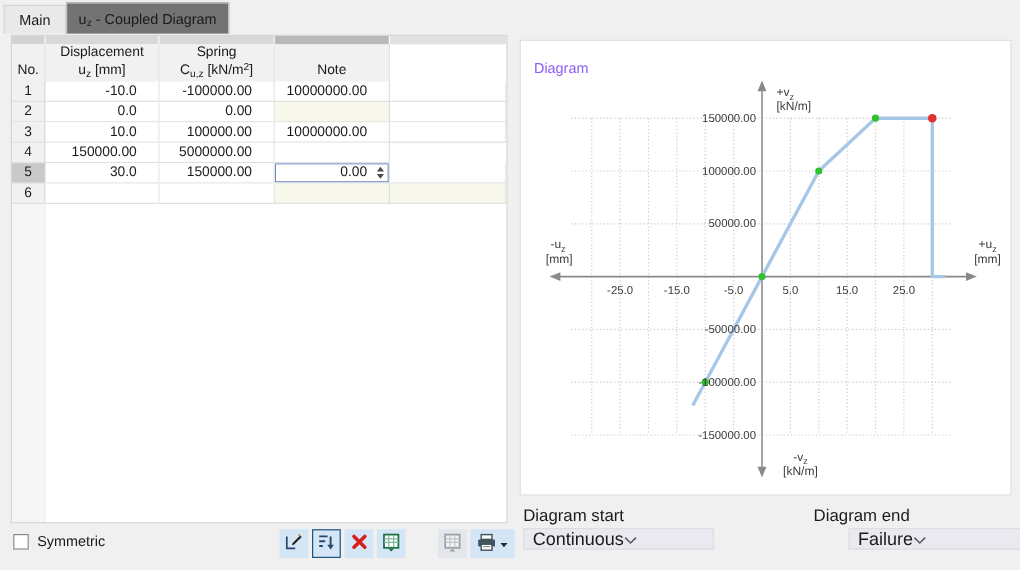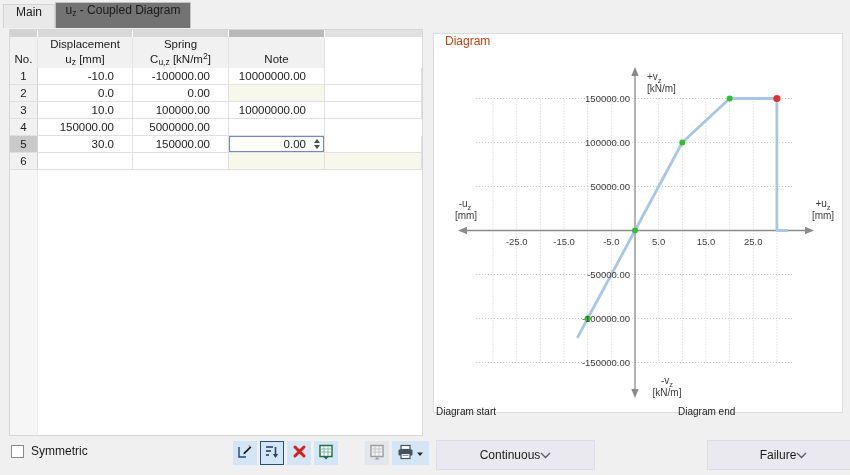--- a/index.html
+++ b/index.html
@@ -3,21 +3,21 @@
 <meta charset="utf-8">
 <style>
   *{box-sizing:border-box;margin:0;padding:0}
   html,body{width:850px;height:475px}
   body{background:#f0f0f0;font-family:"Liberation Sans",sans-serif;font-size:12px;color:#1a1a1a;position:relative;overflow:hidden}
   sub{font-size:8.5px;vertical-align:-2px;line-height:0}
   sup{font-size:8.5px;vertical-align:4px;line-height:0}
 
   
   .tabstrip{position:absolute;left:0;top:0;width:425px;height:28px}
-  .tab{position:absolute;display:flex;justify-content:center;cursor:default}
+  .tab{position:absolute;display:flex;align-items:center;justify-content:center;cursor:default}
   .tab-inactive{left:3px;top:4px;width:52px;height:24px;background:#e9e9e9;border:1px solid #d4d4d4;border-bottom:none}
   .tab-active{left:55px;top:2px;width:136px;height:26px;background:#737373;border:1px solid #c3c3c3;border-bottom:none;z-index:2}
 
   
   .table-wrap{position:absolute;left:10px;top:30px;width:412px;height:405px;background:#fff;box-shadow:0 0 0 1px #d6d6d6}
   .trow{display:grid;grid-template-columns:28px 95px 96px 96px 97px}
   .strip{height:7px}
   .strip .sc{border-right:1px solid #fff;background:#d8d8d8}
   .strip .sc:nth-child(1){background:#d2d2d2}
   .strip .sc:nth-child(4){background:#b9b9b9}
@@ -41,26 +41,26 @@
   .checkbox{width:13px;height:13px;background:#fff;border:1px solid #8a8a8a}
   .toolbar{position:absolute;left:233px;top:441px;display:flex;align-items:center}
   .tbtn{width:24px;height:24px;background:#d4e6f6;border:1px solid transparent;display:flex;align-items:center;justify-content:center;margin-right:3px;cursor:default}
   .tbtn.focused{border:1px solid #1c5280}
   .tbtn.disabled{background:#e3e7eb}
   .tbtn.split{width:37px;gap:2px;margin-right:0}
   .tb-gap{width:24px}
 
   
   .dpanel{position:absolute;left:433px;top:33px;width:410px;height:380px;background:#fff;border:1px solid #dcdcdc}
-  .dtitle{position:absolute;left:11px;top:0;color:#c2410c;font-size:12px}
+  .dtitle{position:absolute;left:11px;top:16px;color:#8b5cf6;font-size:12px}
   .dpanel svg{position:absolute;left:0;top:0}
   svg text{font-family:"Liberation Sans",sans-serif;fill:#3c3c3c}
 
-  .dd-label{position:absolute;top:406px;font-size:10px}
-  .dd{position:absolute;top:440px;height:30px;background:#e9e9ef;border:1px solid #dddde4;display:flex;align-items:center;justify-content:center;padding:0 7px;font-size:12px;cursor:default}
+  .dd-label{position:absolute;top:421px;font-size:14px}
+  .dd{position:absolute;top:440px;height:18px;background:#e9e9ef;border:1px solid #dddde4;display:flex;align-items:center;justify-content:flex-start;padding:0 7px;font-size:15px;cursor:default}
 </style>
 </head>
 <body>
 
 <div class="tabstrip">
   <div class="tab tab-inactive">
       <span>Main</span>
     </div>
   <div class="tab tab-active">
       <span>u<sub>z</sub> - Coupled Diagram</span>

